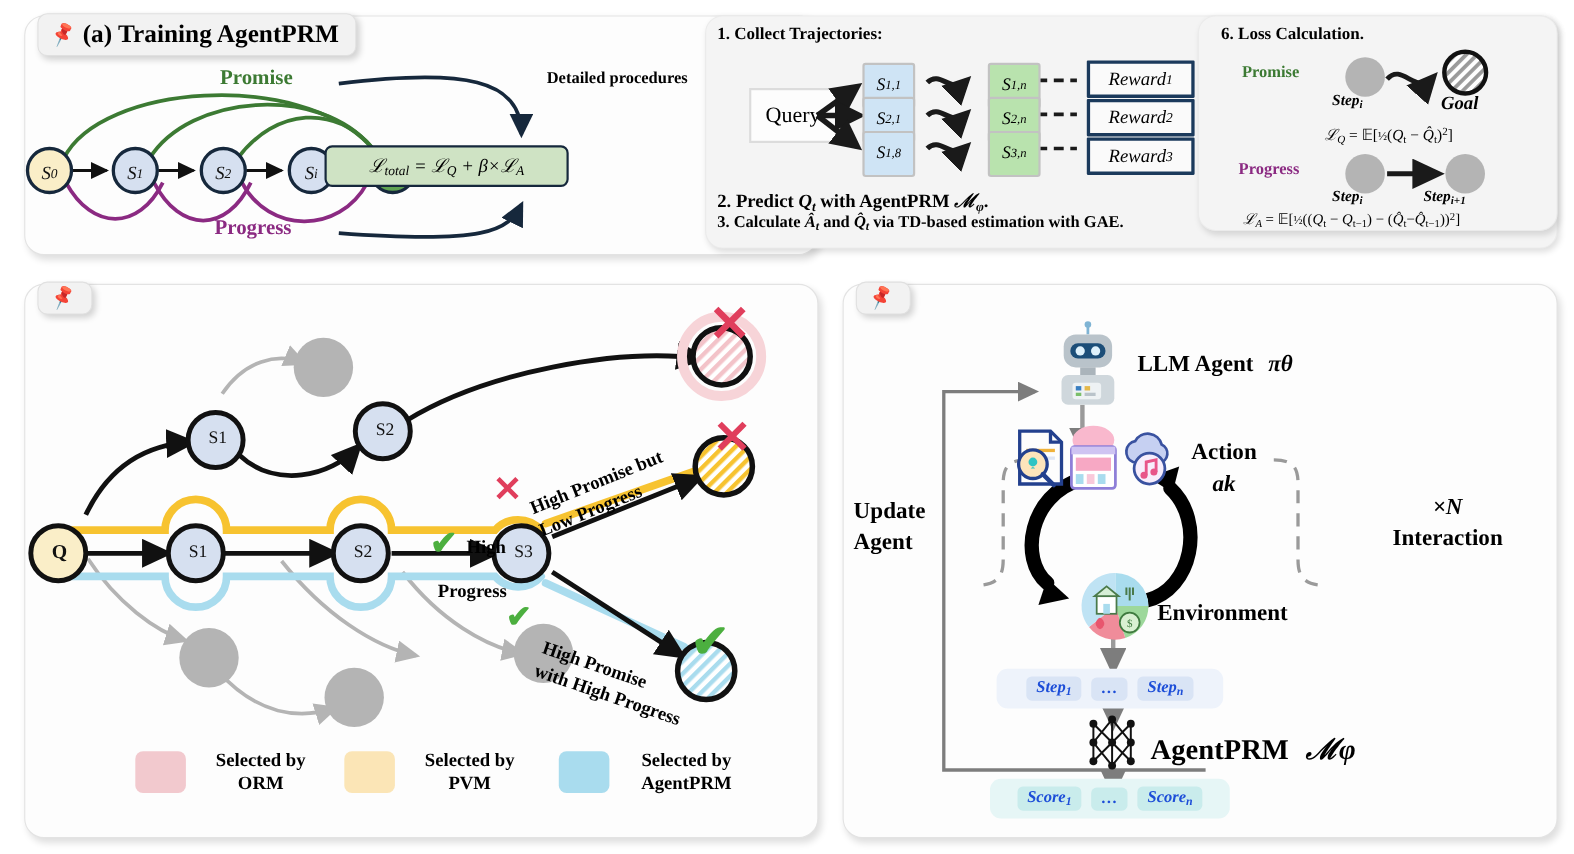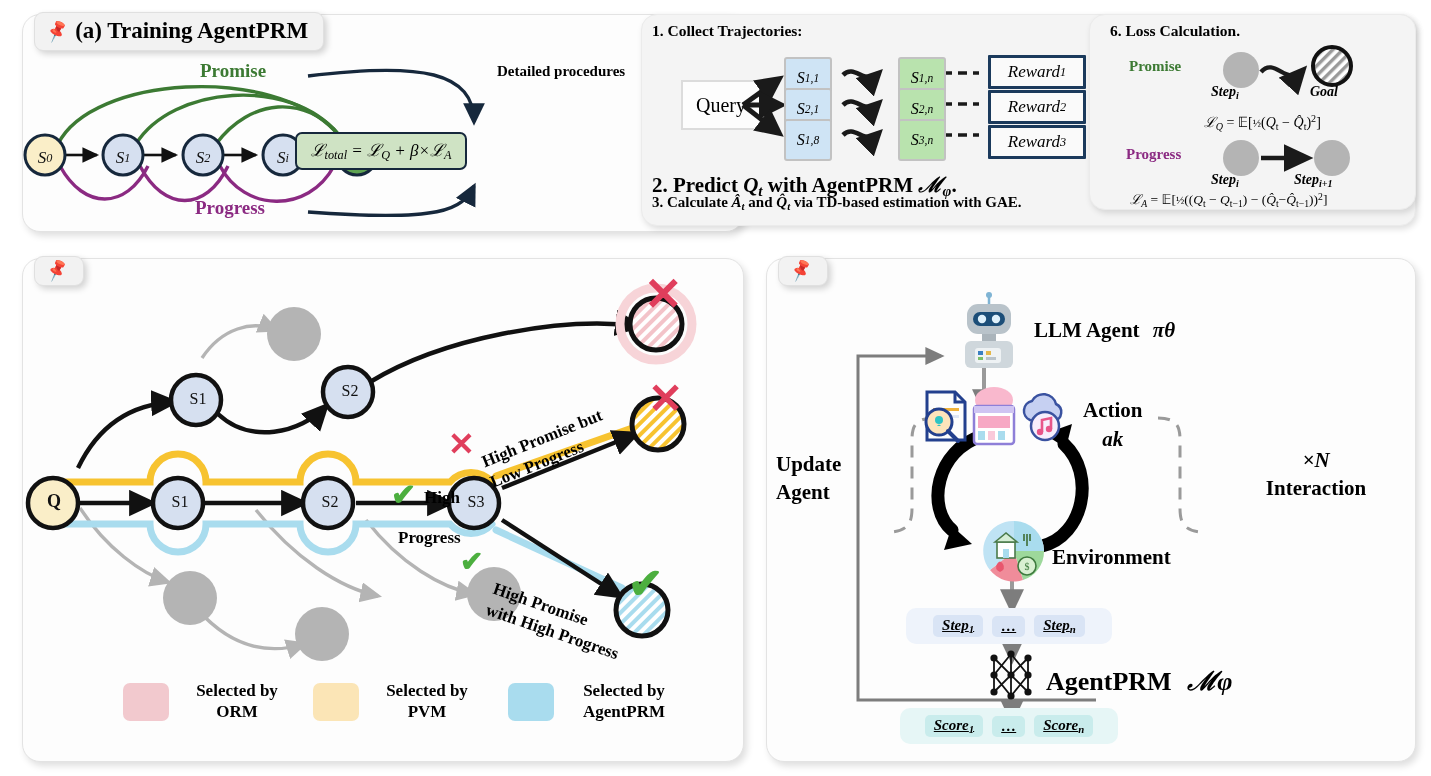--- a/index.html
+++ b/index.html
@@ -56,22 +56,21 @@
   .rot-a { transform:rotate(-22deg); transform-origin:left center; }
   .rot-b { transform:rotate(19deg); transform-origin:left center; }
   .cross { position:absolute; color:#e03e5c; font-weight:bold; line-height:1; }
   .check { position:absolute; color:#4caf3f; font-weight:bold; line-height:1; }
   .stepbar {
     position:absolute; display:flex; align-items:center; justify-content:center;
     gap:9px; border-radius:10px; padding:5px 11px;
   }
   .stepbar .cell {
     padding:2px 9px; border-radius:5px; font-style:italic; font-weight:bold;
-    color:#000000;
-    text-decoration:underline;
+    color:#1d4ed8;
   }
 </style>
 </head>
 <body>
 
 <div class="panel" style="left:22px; top:14px; width:722px; height:218px;"></div>
 <div class="panel-title" style="left:34px; top:12px; font-size:23px;">
   <span class="pin">📌</span>
   <span>(a) Training AgentPRM</span>
 </div>
@@ -126,21 +125,21 @@
     <span class="sub">i</span>
 </div>
 <div class="node-txt" style="left:337px;top:143px;width:40px;height:30px;font-size:17px;">
   <span>S</span>
     <span class="sub">n</span>
 </div>
 
 <div class="lbl" style="left:200px; top:60px; font-size:19px; color:#3c7a33;">Promise</div>
 <div class="lbl" style="left:195px; top:197px; font-size:19px; color:#8b2a82;">Progress</div>
 
-<div style="position:absolute; left:295px; top:132px; width:172px; height:38px;
+<div style="position:absolute; left:295px; top:132px; width:222px; height:38px;
             background:#cfe3c4; border:2.5px solid #16283c; border-radius:7px;
             display:flex; align-items:center; justify-content:center; font-size:17px; font-style:italic;">
   <span>
     <span>ℒ</span><span class="sub">total</span><span> = ℒ</span><span class="sub">Q</span><span> + β×ℒ</span><span class="sub">A</span>
   </span>
 </div>
 
 <div class="lbl" style="left:497px; top:62px; font-size:15px; line-height:1.25; text-align:center;">
   <span style="display:block; width:85px;">Detailed procedures</span>
 </div>
@@ -204,21 +203,21 @@
 </div>
 <div class="chip" style="left:988px;top:90px;width:98px;height:34px;background:#fafafa;border:3px solid #1b3a5c;border-radius:1px;font-size:17px;">
   <span>Reward</span>
     <span class="sub">2</span>
 </div>
 <div class="chip" style="left:988px;top:125px;width:98px;height:34px;background:#fafafa;border:3px solid #1b3a5c;border-radius:1px;font-size:17px;">
   <span>Reward</span>
     <span class="sub">3</span>
 </div>
 
-<div class="lbl" style="left:652px; top:170px; font-size:21px;">
+<div class="lbl" style="left:652px; top:170px; font-size:17px;">
   2. Predict <span class="mathi">Q</span><span class="sub mathi">t</span> with AgentPRM <span class="mathi">ℳ</span><span class="sub mathi">φ</span>.
 </div>
 <div class="lbl" style="left:652px; top:194px; font-size:15px;">
   3. Calculate <span class="mathi">Â</span><span class="sub mathi">t</span> and <span class="mathi">Q̂</span><span class="sub mathi">t</span> via TD-based estimation with GAE.
 </div>
 
 <div class="inner-panel" style="left:1089px; top:14px; width:327px; height:196px;"></div>
 <div class="lbl" style="left:1110px; top:22px; font-size:15.5px;">6. Loss Calculation.</div>
 
 <svg width="330" height="200" style="left:1089px; top:14px;">
@@ -237,21 +236,21 @@
   <circle cx="152" cy="144" r="18" fill="#b4b4b4"></circle>
   <line x1="172" y1="144" x2="218" y2="144" stroke="#1a1a1a" stroke-width="4.6" marker-end="url(#arrBlk2)"></line>
   <circle cx="243" cy="144" r="18" fill="#b4b4b4"></circle>
 </svg>
 
 <div class="lbl" style="left:1129px; top:58px; font-size:15px; color:#3c7a33;">Promise</div>
 <div class="lbl" style="left:1126px; top:146px; font-size:15px; color:#8b2a82;">Progress</div>
 <div class="lbl mathi" style="left:1211px; top:84px; font-size:14px;">
   Step<span class="sub">i</span>
 </div>
-<div class="lbl mathi" style="left:1310px; top:84px; font-size:14px;">Goal</div>
+<div class="lbl mathi" style="left:1310px; top:84px; font-size:17px;">Goal</div>
 <div class="lbl mathi" style="left:1211px; top:172px; font-size:14px;">
   Step<span class="sub">i</span>
 </div>
 <div class="lbl mathi" style="left:1294px; top:172px; font-size:14px;">
   Step<span class="sub">i+1</span>
 </div>
 <div class="lbl" style="left:1204px; top:112px; font-size:14px; font-weight:normal;">
   <span class="mathi">ℒ</span><span class="sub mathi">Q</span> = 𝔼[<span style="font-size:11px;">½</span>(<span class="mathi">Q</span><span class="sub">t</span> − <span class="mathi">Q̂</span><span class="sub">t</span>)<span class="sup">2</span>]
 </div>
 <div class="lbl" style="left:1130px; top:190px; font-size:13.5px; font-weight:normal;">

